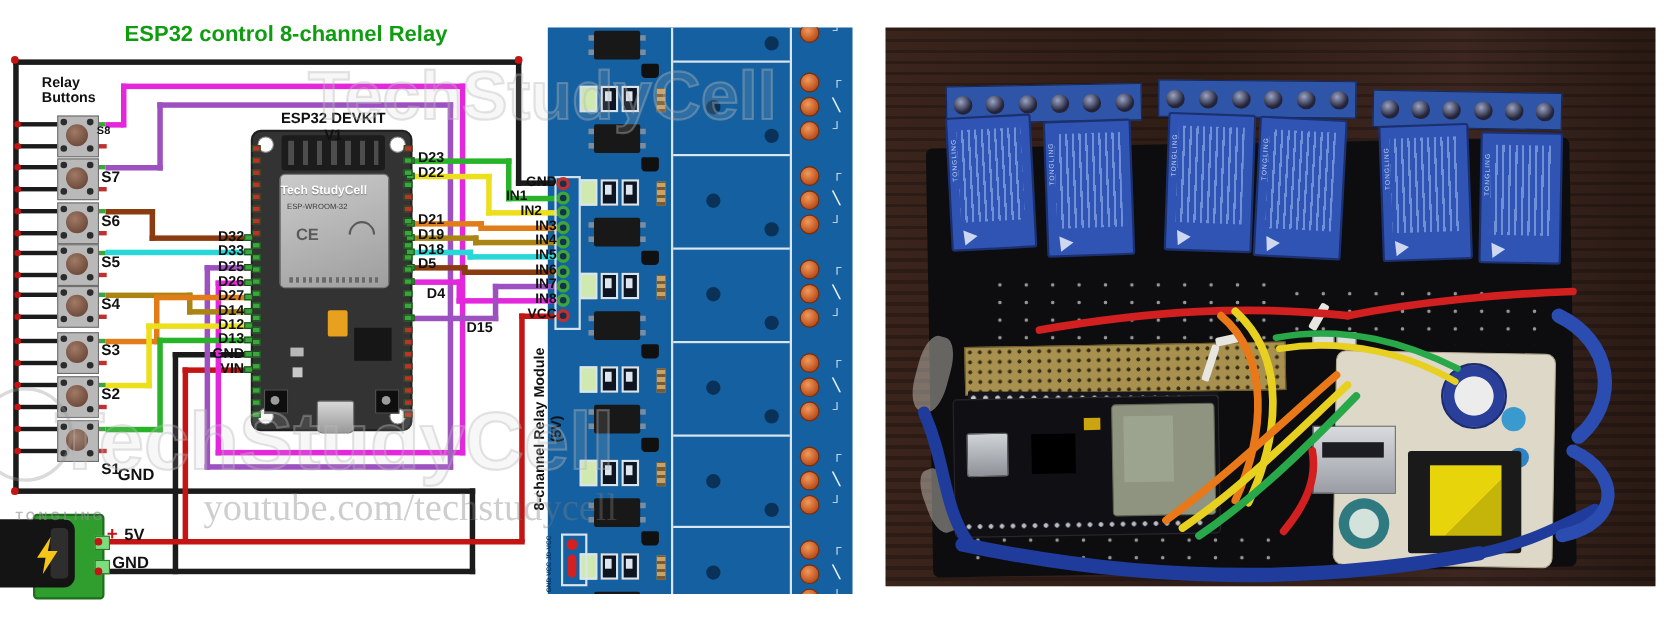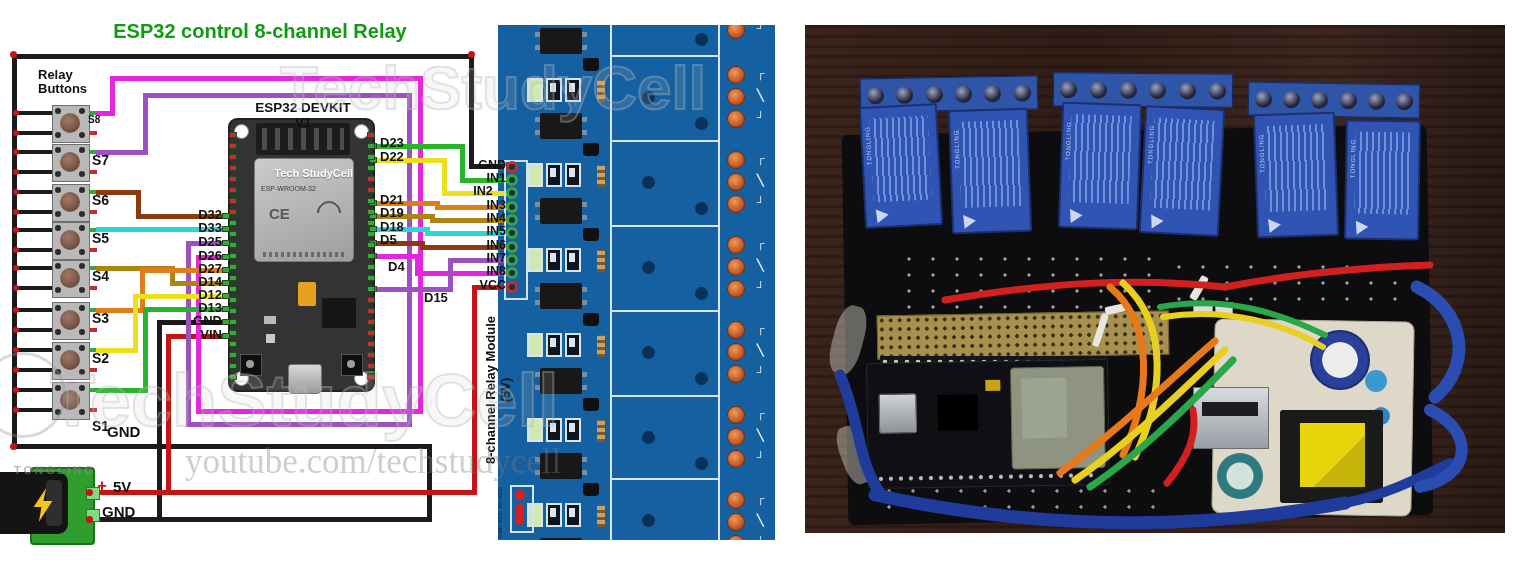--- a/index.html
+++ b/index.html
@@ -137,21 +137,21 @@
     <div class="lbl" style="left:38px;top:68px;width:62px;font-size:13px;">Relay Buttons</div>
     <div class="lbl" style="left:107px;top:424px;font-size:15px;">GND</div>
 
     <div id="esp-board">
       <span class="hole" style="left:4px;top:4px;"></span>
       <span class="hole" style="right:4px;top:4px;"></span>
       <span class="hole" style="left:4px;bottom:4px;"></span>
       <span class="hole" style="right:4px;bottom:4px;"></span>
       <div id="antenna"></div>
       <div id="shield">
-        <div style="position:absolute;left:0;top:8px;width:100%;text-align:right;font-size:11px;
+        <div style="position:absolute;left:0;top:8px;width:100%;text-align:left;font-size:11px;
                     font-weight:bold;color:#fff;text-shadow:0 1px 1px #777;">Tech StudyCell</div>
         <div style="position:absolute;left:6px;top:26px;font-size:7px;color:#3a3a3a;">ESP-WROOM-32</div>
         <div style="position:absolute;left:14px;top:46px;font-size:15px;font-weight:bold;color:#5a5a5a;">CE</div>
         <div style="position:absolute;right:12px;top:42px;width:20px;height:20px;border:2.5px solid #5a5a5a;
                     border-radius:50%;border-color:#5a5a5a #5a5a5a transparent transparent;transform:rotate(-45deg);"></div>
         <div style="position:absolute;left:8px;bottom:4px;right:8px;height:5px;
                     background:repeating-linear-gradient(90deg,#6a6a6a 0 3px,transparent 3px 6px);"></div>
       </div>
       <div style="position:absolute;left:68px;top:162px;width:18px;height:24px;background:#e8a01f;border-radius:2px;"></div>
       <div style="position:absolute;left:92px;top:178px;width:34px;height:30px;background:#161616;"></div>
@@ -604,21 +604,21 @@
       <i class="pad" style="left: 229px; top: 341px; background: rgb(61, 165, 61); z-index: 6; position: absolute;"></i>
       <i class="pad" style="left: 367px; top: 341px; background: rgb(192, 48, 48); z-index: 6; position: absolute;"></i>
       <i class="pad" style="left: 229px; top: 352px; background: rgb(61, 165, 61); z-index: 6; position: absolute;"></i>
       <i class="pad" style="left: 367px; top: 352px; background: rgb(192, 48, 48); z-index: 6; position: absolute;"></i>
       <i class="pad" style="left: 229px; top: 363px; background: rgb(61, 165, 61); z-index: 6; position: absolute;"></i>
       <i class="pad" style="left: 367px; top: 363px; background: rgb(192, 48, 48); z-index: 6; position: absolute;"></i>
       <i class="pad" style="left: 229px; top: 374px; background: rgb(61, 165, 61); z-index: 6; position: absolute;"></i>
       <i class="pad" style="left: 367px; top: 374px; background: rgb(192, 48, 48); z-index: 6; position: absolute;"></i>
       <div class="lbl" style="left: 460px; top: 159px; width: 46px; text-align: right; font-size: 12.5px; z-index: 11;">GND</div>
       <span class="pinc pwr" style="left: 506px; top: 161px;"></span>
-      <div class="lbl" style="left: 460px; top: 172px; width: 46px; text-align: right; font-size: 12.5px; z-index: 11;">IN1</div>
+      <div class="lbl" style="left: 460px; top: 172px; width: 46px; text-align: left; font-size: 12.5px; z-index: 11;">IN1</div>
       <span class="pinc" style="left: 506px; top: 174px;"></span>
       <div class="lbl" style="left: 460px; top: 185px; width: 46px; text-align: center; font-size: 12.5px; z-index: 11;">IN2</div>
       <span class="pinc" style="left: 506px; top: 187px;"></span>
       <div class="lbl" style="left: 460px; top: 199px; width: 46px; text-align: right; font-size: 12.5px; z-index: 11;">IN3</div>
       <span class="pinc" style="left: 506px; top: 201px;"></span>
       <div class="lbl" style="left: 460px; top: 212px; width: 46px; text-align: right; font-size: 12.5px; z-index: 11;">IN4</div>
       <span class="pinc" style="left: 506px; top: 214px;"></span>
       <div class="lbl" style="left: 460px; top: 225px; width: 46px; text-align: right; font-size: 12.5px; z-index: 11;">IN5</div>
       <span class="pinc" style="left: 506px; top: 227px;"></span>
       <div class="lbl" style="left: 460px; top: 239px; width: 46px; text-align: right; font-size: 12.5px; z-index: 11;">IN6</div>

